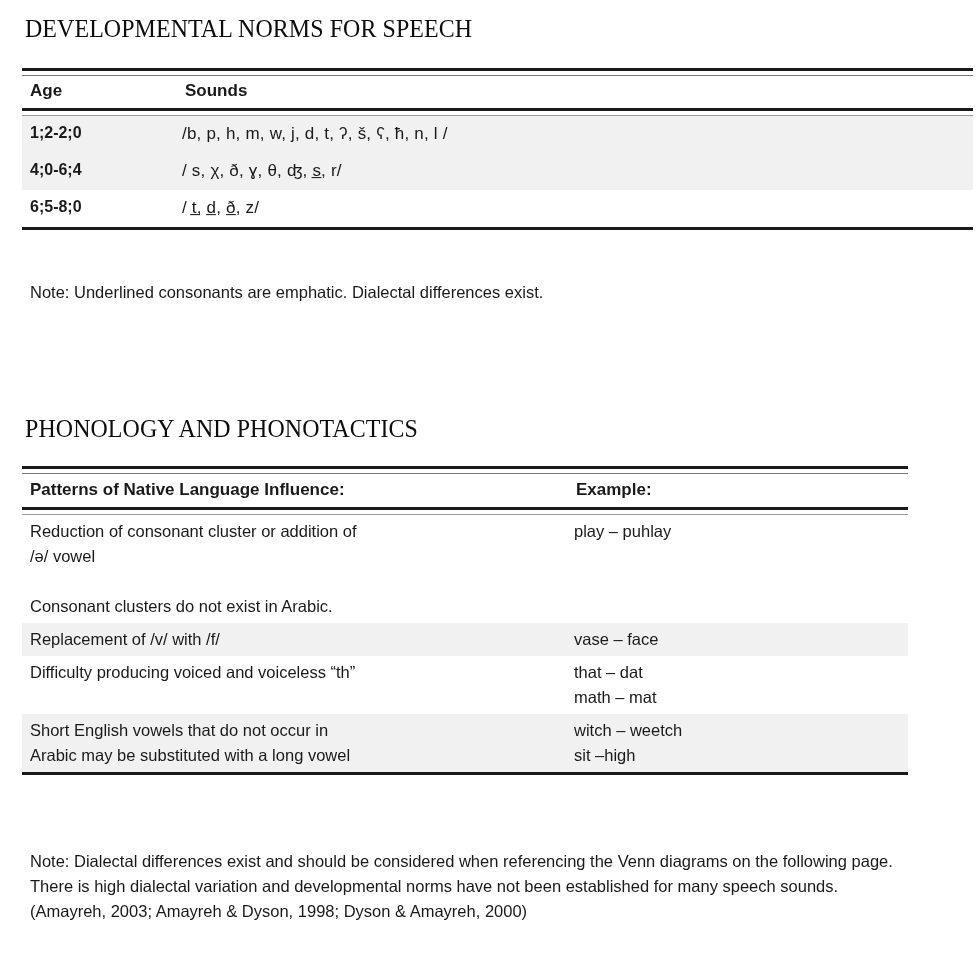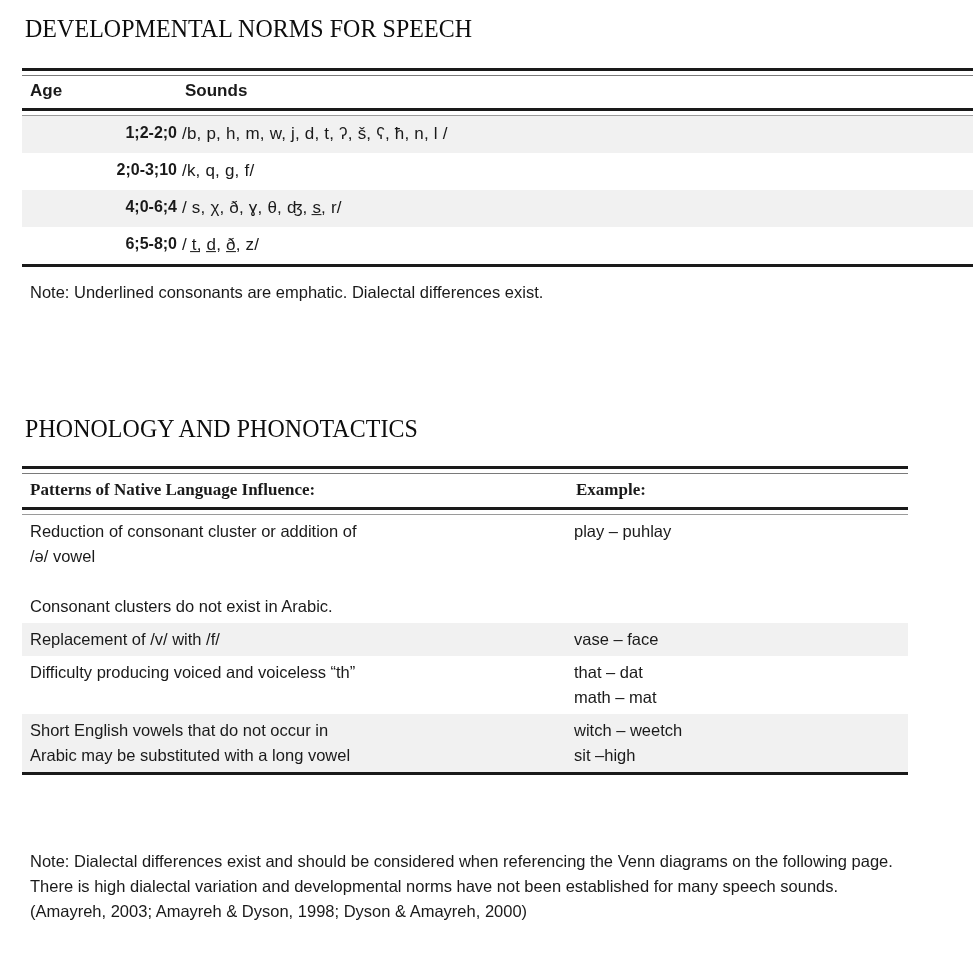--- a/index.html
+++ b/index.html
@@ -93,21 +93,20 @@
   #table-norms .hdr {
     font-weight: bold;
     font-size: 17px;
     padding: 5px 0 7px 8px;
   }
   #table-norms .cell-age {
     font-weight: bold;
     font-size: 16px;
     padding: 8px 0 9px 8px;
     white-space: nowrap;
-    text-align: right;
   }
   #table-norms .cell-snd {
     font-size: 17px;
     padding: 8px 0 9px 5px;
     letter-spacing: 0.2px;
   }
 
   
   .note-block {
     position: absolute;
@@ -124,21 +123,20 @@
   #table-phono {
     left: 22px;
     top: 466px;
     width: 886px;
   }
   #table-phono .col-pattern { width: 546px; }
   #table-phono .hdr {
     font-weight: bold;
     font-size: 17px;
     padding: 6px 0 7px 8px;
-    font-family: Liberation Serif, serif;
   }
   #table-phono .cell {
     font-size: 16.5px;
     line-height: 25px;
     padding: 4px 0 4px 8px;
   }
   #table-phono .cell-ex {
     font-size: 16.5px;
     line-height: 25px;
     padding: 4px 0 4px 6px;
@@ -166,24 +164,20 @@
         <th class="hdr">Sounds</th>
       </tr>
       <tr>
         <td class="rule-head" colspan="2"></td>
       </tr>
 
       <tr class="shaded">
         <td class="cell-age">1;2-2;0</td>
         <td class="cell-snd">/b, p, h, m, w, j, d, t, ʔ, š, ʕ, ħ, n, l /</td>
       </tr>
-      <tr>
-        <td class="cell-age">2;0-3;10</td>
-        <td class="cell-snd"> /k, q, g, f/</td>
-      </tr>
       <tr class="shaded">
         <td class="cell-age">4;0-6;4</td>
         <td class="cell-snd">/ s, χ, ð, ɣ, θ, ʤ, s̲, r/</td>
       </tr>
       <tr>
         <td class="cell-age">6;5-8;0</td>
         <td class="cell-snd">/ t̲, d̲, ð̲, z/</td>
       </tr>
 
       <tr>

